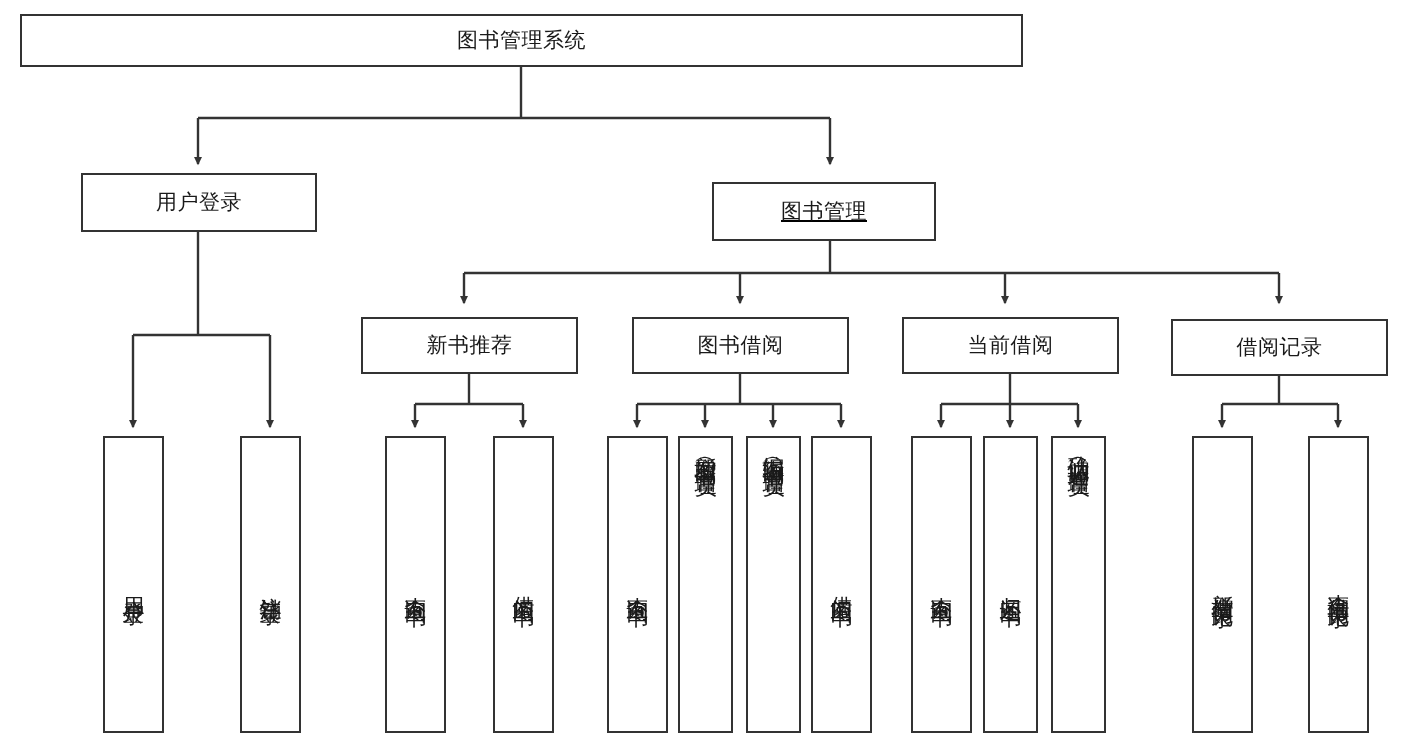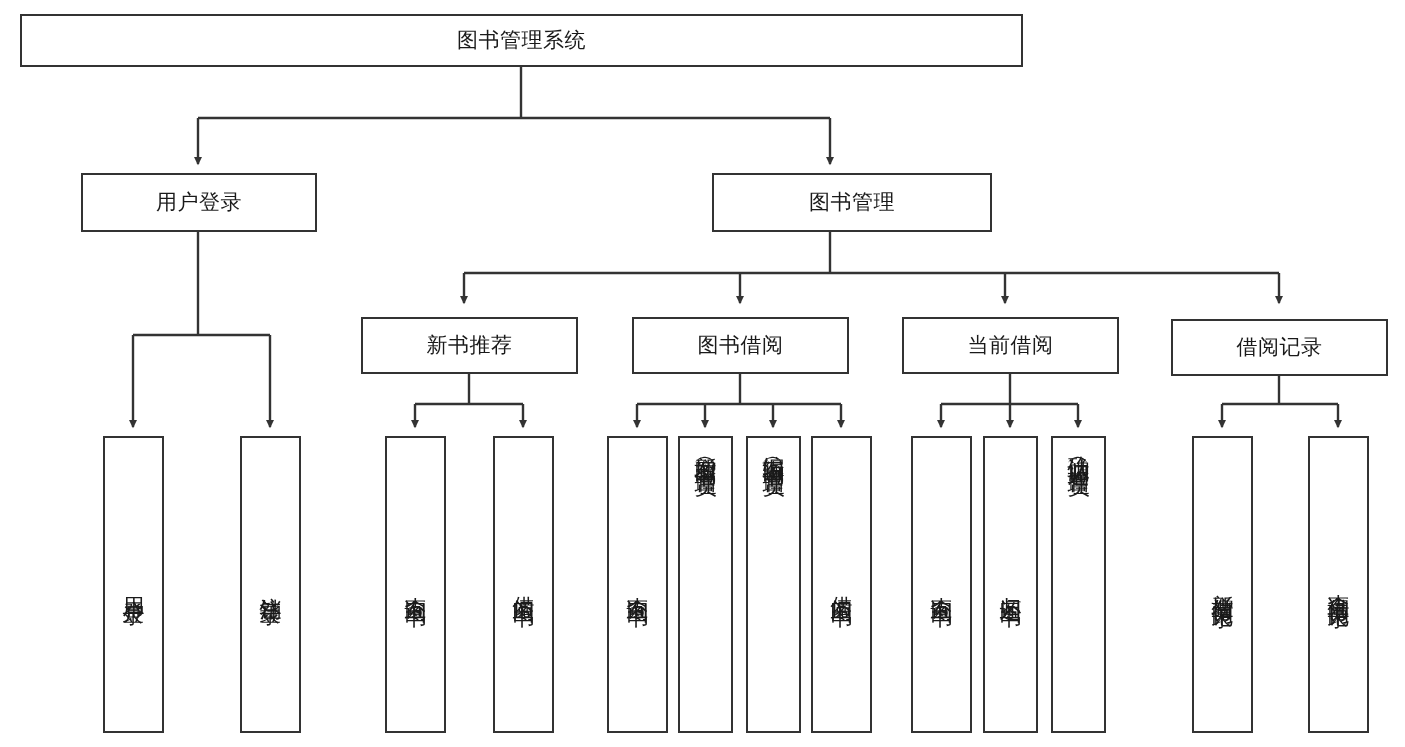--- a/index.html
+++ b/index.html
@@ -152,21 +152,21 @@
     </g>
   </svg>
 
   <div class="node-box node-h" style="left:20px; top:14px; width:1003px; height:53px;">
     <span class="node-label">图书管理系统</span>
   </div>
 
   <div class="node-box node-h" style="left:81px; top:173px; width:236px; height:59px;">
     <span class="node-label">用户登录</span>
   </div>
-  <div class="node-box node-h" style="left:712px; top:173px; width:280px; height:59px;">
+  <div class="node-box node-h" style="left:712px; top:182px; width:224px; height:59px;text-decoration:underline;">
     <span class="node-label">图书管理</span>
   </div>
 
   <div class="node-box node-h" style="left:361px; top:317px; width:217px; height:57px;">
     <span class="node-label">新书推荐</span>
   </div>
   <div class="node-box node-h" style="left:632px; top:317px; width:217px; height:57px;">
     <span class="node-label">图书借阅</span>
   </div>
   <div class="node-box node-h" style="left:902px; top:317px; width:217px; height:57px;">

